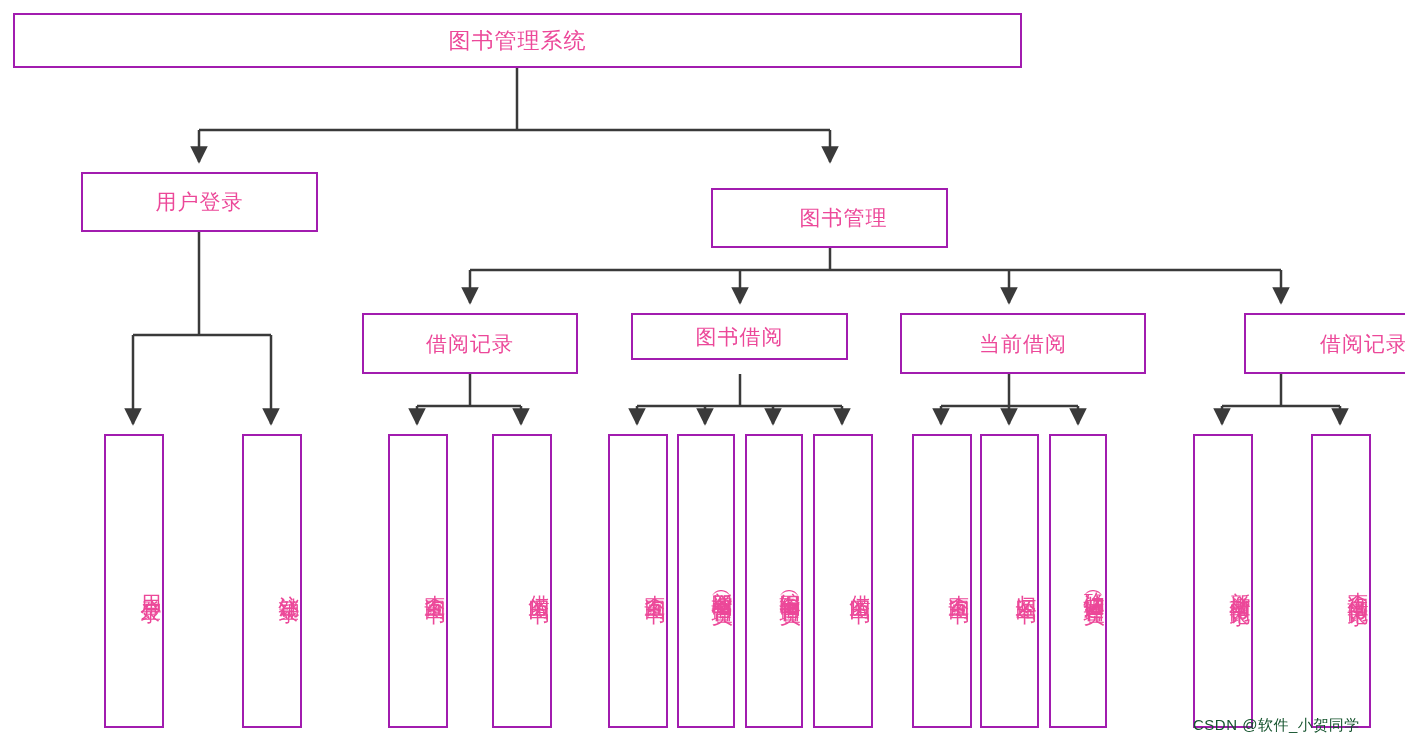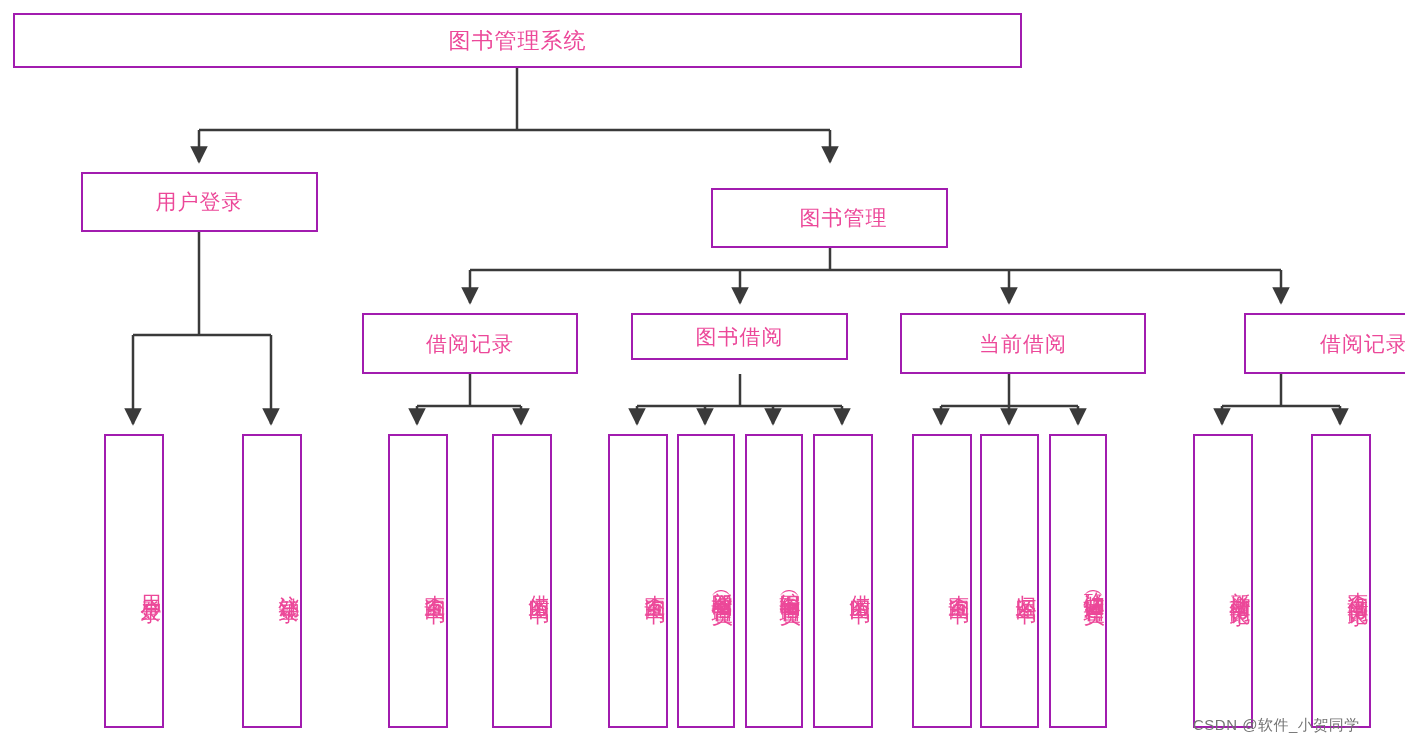--- a/index.html
+++ b/index.html
@@ -52,21 +52,21 @@
   }
   .node.vert.tall-text {
     letter-spacing: 2px;
   }
   #root-node {
     font-size: 22px;
   }
   .watermark {
     position: absolute;
     font-size: 15px;
-    color: #737373;
+    color: #14532d;
     white-space: nowrap;
     letter-spacing: 0.5px;
   }
 </style>
 </head>
 <body>
 
 <div id="canvas">
 
   <svg id="edges" viewBox="0 0 1405 747" width="1405" height="747">

